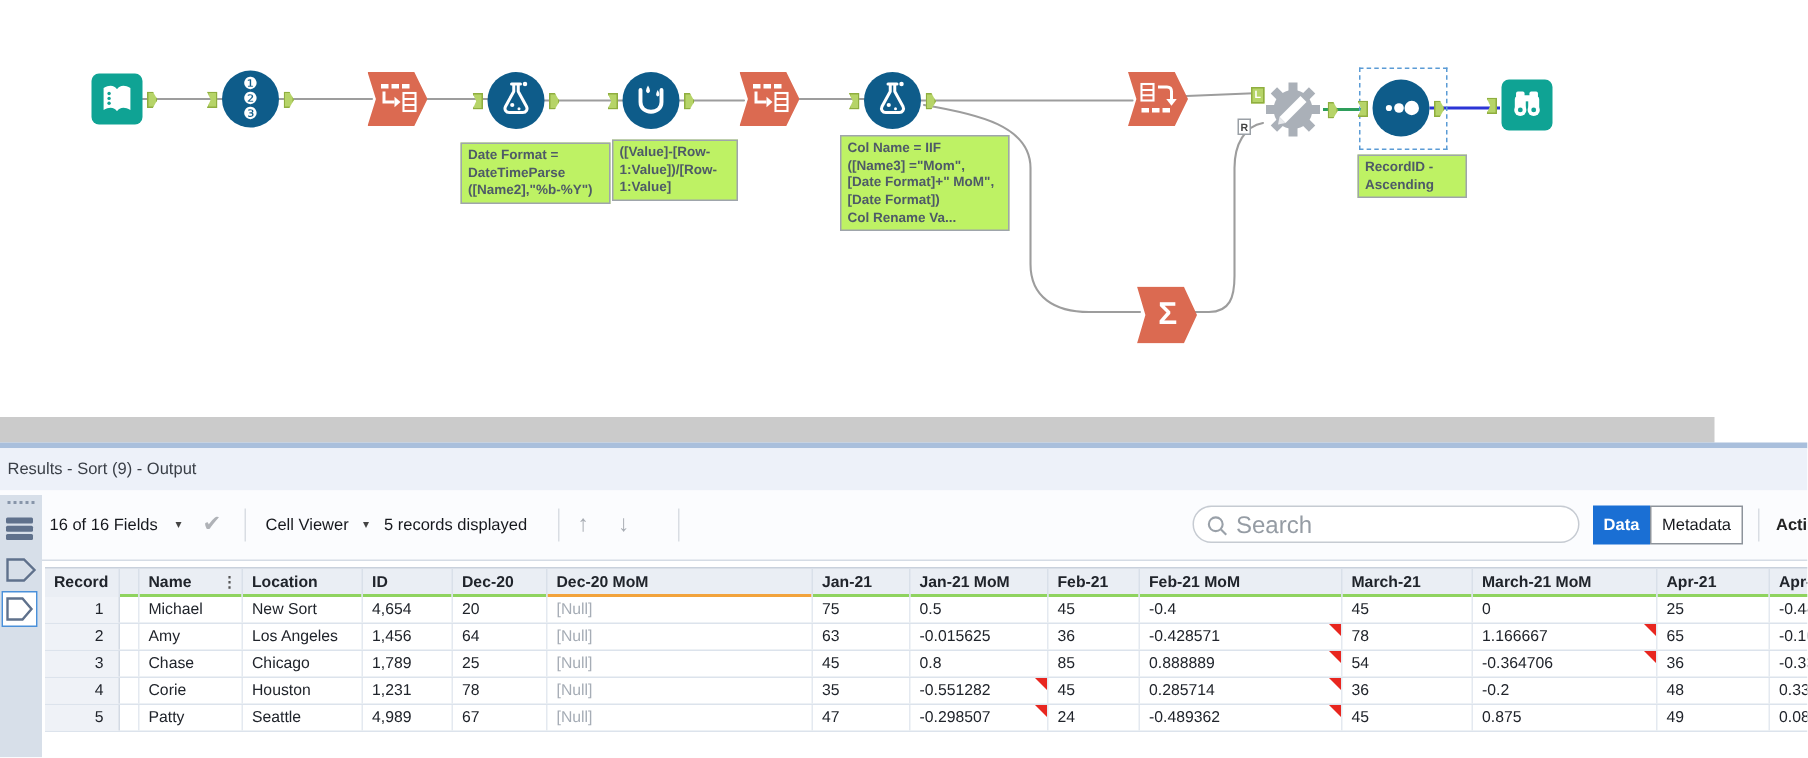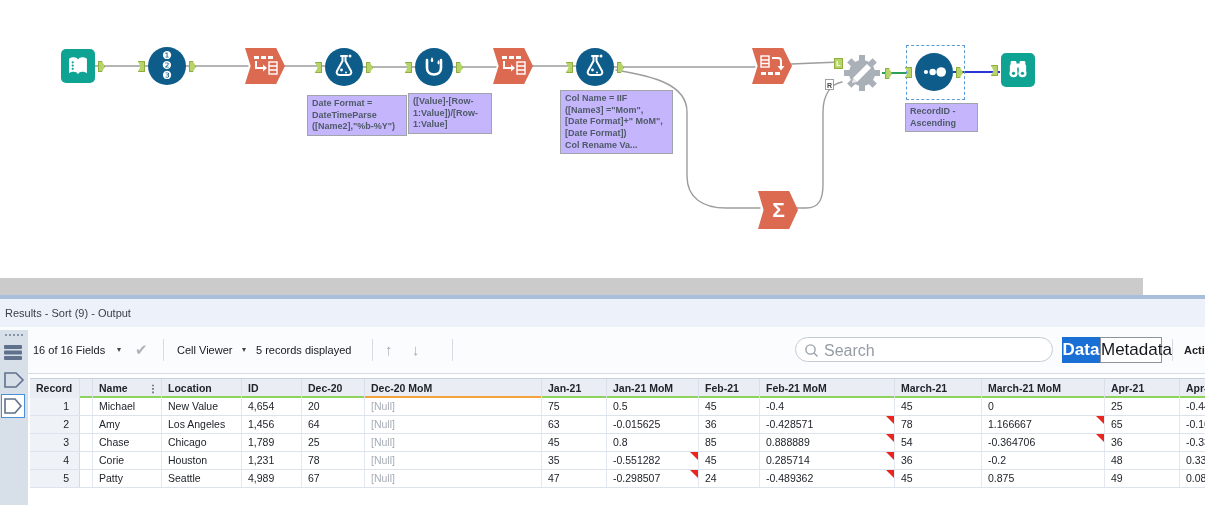--- a/index.html
+++ b/index.html
@@ -15,21 +15,21 @@
         clip-path:polygon(0 0,78% 0,100% 50%,78% 100%,0 100%,14% 50%);}
   .anc{position:absolute;width:7px;height:11px;background:#B6D468;box-shadow:inset 0 0 0 1px #8FAE3F;}
   .anc.in{left:-10px;top:50%;margin-top:-5px;clip-path:polygon(0 0,100% 0,100% 100%,0 100%,35% 50%);}
   .anc.out{right:-10px;top:50%;margin-top:-5px;clip-path:polygon(0 0,55% 0,100% 50%,55% 100%,0 100%);}
   .digits{display:block;width:13px;font-family:"DejaVu Sans",sans-serif;font-size:11px;line-height:10px;
           word-break:break-all;color:#fff;text-align:center;}
   .sigma{font-size:21px;font-weight:bold;color:#fff;margin-left:1px;}
   .ancl{position:absolute;width:9px;height:11px;font:bold 7px "Liberation Sans",sans-serif;text-align:center;line-height:11px;}
   .jl{left:-8px;top:5px;background:#B6D468;color:#fff;box-shadow:inset 0 0 0 1px #8FAE3F;}
   .jr{left:-17px;top:26px;background:#fff;color:#444;border:1px solid #9aa0a6;box-sizing:border-box;}
-  .note{position:absolute;background:#c4b5fd;border:1px solid #9FA5AB;color:#4E5A67;font-size:9px;font-weight:bold;
+  .note{position:absolute;background:#bef264;border:1px solid #9FA5AB;color:#4E5A67;font-size:9px;font-weight:bold;
         padding:2px 4px;line-height:1.3;white-space:pre-wrap;word-wrap:break-word;box-sizing:border-box;}
   .sel-rect{position:absolute;left:906px;top:45px;width:59px;height:55px;border:1.5px dashed #5B9BD5;box-sizing:border-box;}
   
   .hband{position:absolute;left:0;top:278px;width:1143px;height:17px;background:#CBCBCB;}
   .blueline{position:absolute;left:0;top:295px;width:1205px;height:4px;background:#A9BFDC;}
   
   #results{position:absolute;left:0;top:299px;width:1205px;height:152px;background:#fff;}
   .r-title{position:absolute;left:0;top:0;width:100%;height:28px;background:#EDF1F9;color:#3A3F47;
            font-size:11px;line-height:28px;padding-left:5px;box-sizing:border-box;}
   .r-toolbar{position:absolute;left:0;top:28px;width:100%;height:47px;background:#FBFCFE;border-bottom:1px solid #D5DCE5;box-sizing:border-box;}
@@ -37,21 +37,21 @@
   .tb.caret{font-size:8px;color:#444;}
   .tb.check{font-size:15px;color:#AFB2B7;}
   .tb.arrow{font-size:15px;color:#A7ACB3;}
   .vdiv{position:absolute;top:12px;width:1px;height:22px;background:#D9DDE3;}
   .search{position:absolute;left:795px;top:10px;width:258px;height:25px;border:1px solid #C6CBD2;border-radius:13px;
           background:#fff;box-sizing:border-box;}
   .search svg{position:absolute;left:8px;top:5px;}
   .search input{position:absolute;left:26px;top:1px;width:220px;height:21px;border:none;outline:none;
           font-family:"Liberation Sans",sans-serif;font-size:16px;color:#333;background:transparent;}
   .search input::placeholder{color:#959CA4;}
-  .btn{position:absolute;top:10px;height:26px;line-height:26px;font-size:17px;text-align:center;box-sizing:border-box;}
+  .btn{position:absolute;top:10px;height:26px;line-height:26px;font-size:11px;text-align:center;box-sizing:border-box;}
   .btn.data{left:1062px;width:38px;background:#1A6FD4;color:#fff;font-weight:bold;}
   .btn.meta{left:1100px;width:62px;background:#fff;color:#16181D;border:1px solid #8D939B;line-height:24px;}
   .actions{position:absolute;left:1184px;top:0;height:46px;line-height:46px;font-size:11px;font-weight:bold;color:#222;}
   
   .gutter{position:absolute;left:0;top:31px;width:28px;height:175px;background:#D7DFE9;}
   .g-dots{position:absolute;left:5px;top:4px;width:2px;height:2px;background:#8795A9;
           box-shadow:4px 0 #8795A9,8px 0 #8795A9,12px 0 #8795A9,16px 0 #8795A9;}
   .g-icon{position:absolute;left:3px;width:22px;height:20px;}
   .g-icon.sel{left:1px;top:64px;width:24px;height:24px;background:#fff;border:1px solid #4A90D9;box-sizing:border-box;}
   
@@ -344,21 +344,21 @@
           <div class="th" style="width: 135px;"><span>Feb-21 MoM</span><i class="ul green"></i></div>
           <div class="th" style="width: 87px;"><span>March-21</span><i class="ul green"></i></div>
           <div class="th" style="width: 123px;"><span>March-21 MoM</span><i class="ul green"></i></div>
           <div class="th" style="width: 75px;"><span>Apr-21</span><i class="ul green"></i></div>
           <div class="th" style="width: 90px;"><span>Apr-21 MoM</span><i class="ul green"></i></div>
         </div>
         <div class="tr">
           <div class="td rec" style="width: 50px;">1</div>
           <div class="td" style="width: 13px;"></div>
           <div class="td" style="width: 69px;">Michael</div>
-          <div class="td" style="width: 80px;">New Value</div>
+          <div class="td" style="width: 80px;">New Sort</div>
           <div class="td" style="width: 60px;">4,654</div>
           <div class="td" style="width: 63px;">20</div>
           <div class="td nul" style="width: 177px;">[Null]</div>
           <div class="td" style="width: 65px;">75</div>
           <div class="td" style="width: 92px;">0.5</div>
           <div class="td" style="width: 61px;">45</div>
           <div class="td" style="width: 135px;">-0.4</div>
           <div class="td" style="width: 87px;">45</div>
           <div class="td" style="width: 123px;">0</div>
           <div class="td" style="width: 75px;">25</div>

